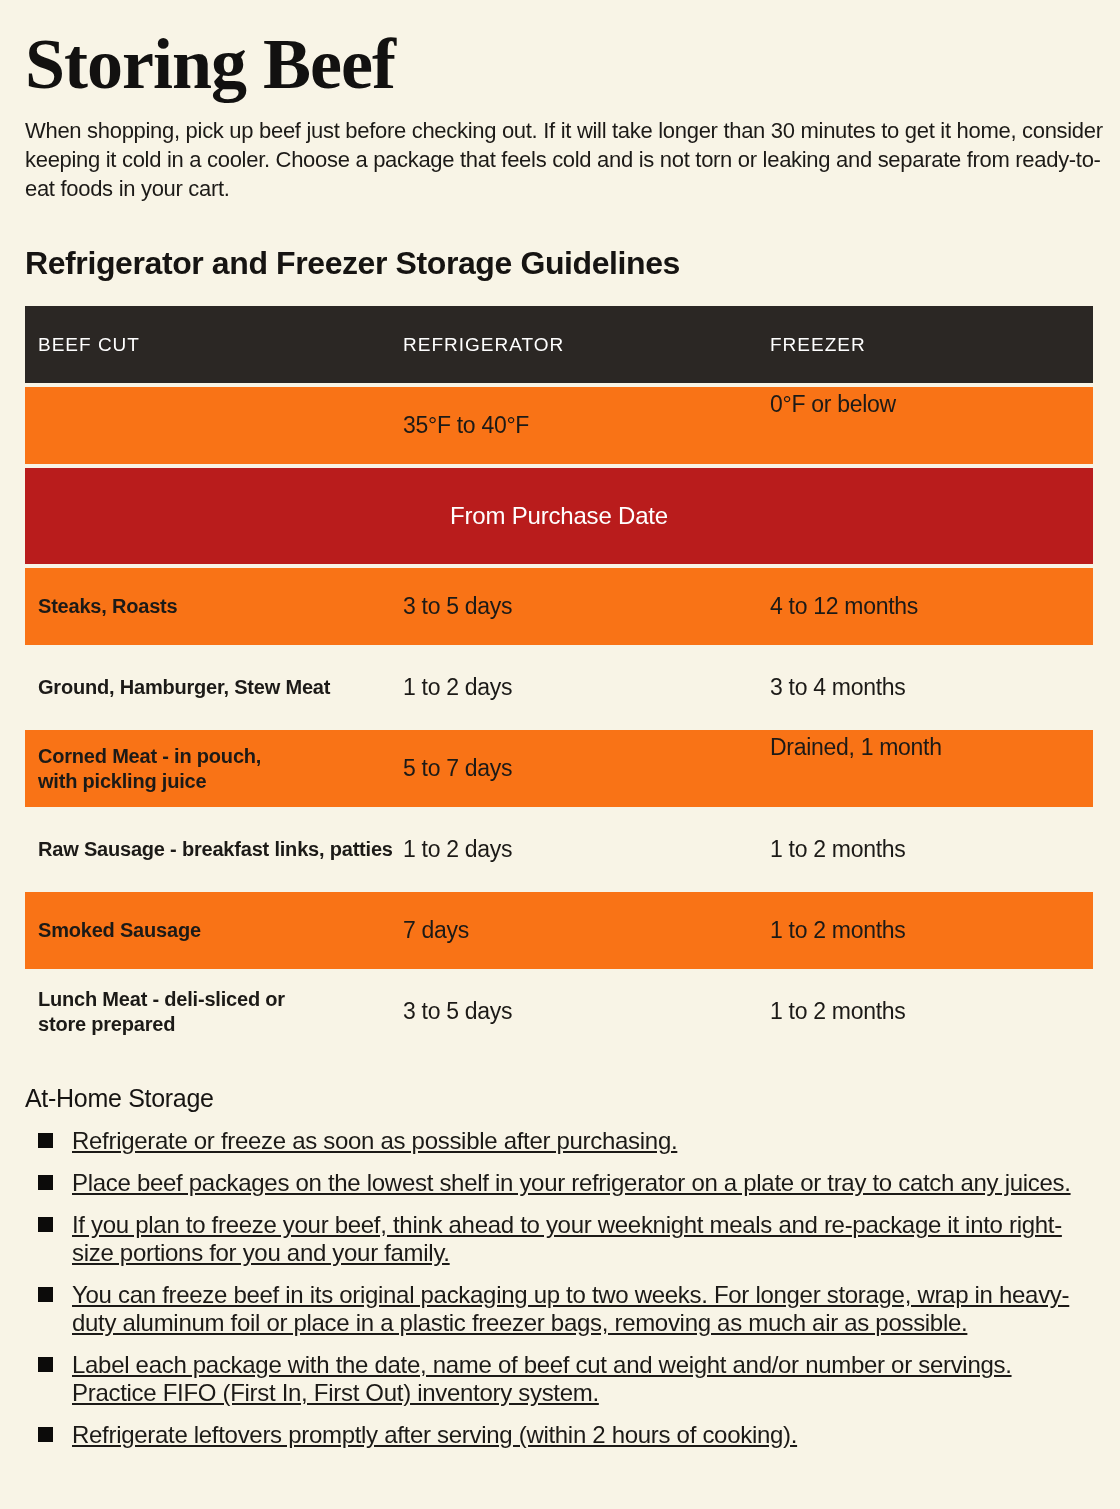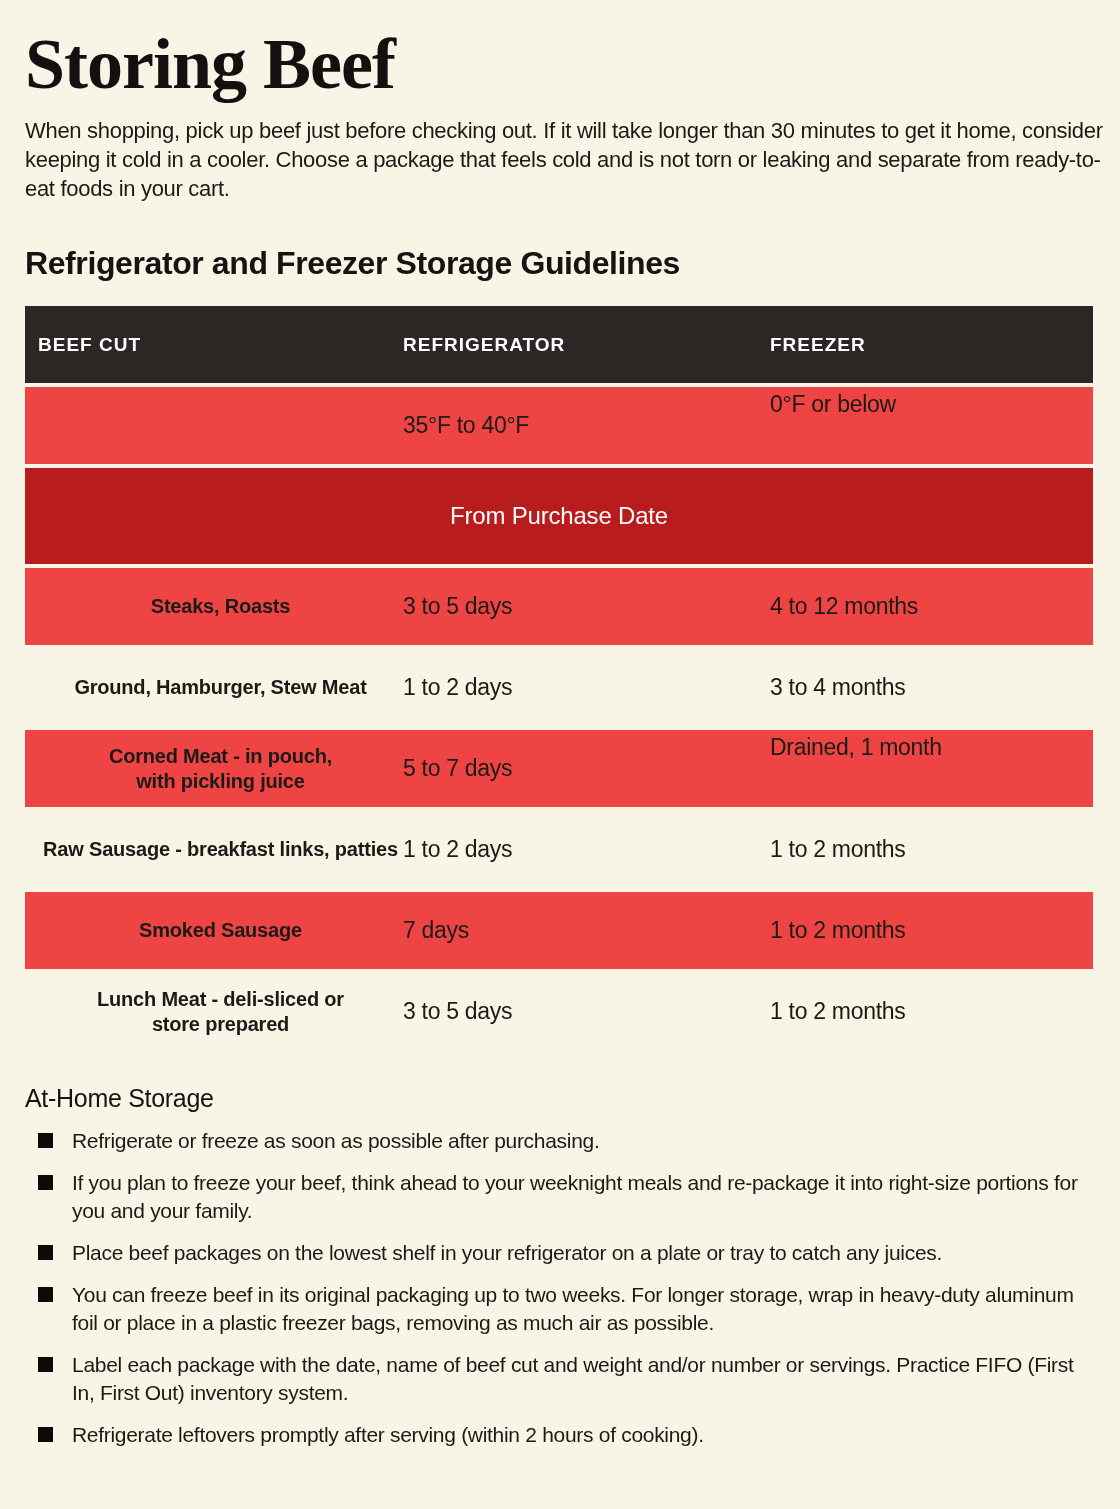--- a/index.html
+++ b/index.html
@@ -45,29 +45,29 @@
     table-layout: fixed;
   }
   col.c1 { width: 378px; }
   col.c2 { width: 367px; }
   col.c3 { width: 323px; }
 
   tr.head-row { background: #2b2724; height: 77px; }
   tr.head-row th {
     color: #ffffff;
     font-size: 19px;
-    font-weight: 700;
+    font-weight: 400;
     letter-spacing: 1px;
     text-align: left;
     vertical-align: middle;
   }
-  th.first, td.first { padding-left: 13px; text-align: center; }
+  th.first, td.first { padding-left: 13px; }
 
   tr.data-row { height: 77px; }
-  tr.shade { background: #ef4444; }
+  tr.shade { background: #f97316; }
 
   td.cut {
     font-size: 20px;
     font-weight: 700;
     letter-spacing: -0.2px;
     line-height: 25px;
     vertical-align: middle;
     white-space: pre-line;
   }
   td.val {
@@ -100,25 +100,26 @@
     align-items: flex-start;
     margin-bottom: 14px;
   }
   .sq {
     flex: 0 0 auto;
     width: 15px; height: 15px;
     background: #0c0b0a;
     margin: 6px 19px 0 13px;
   }
   .li-text {
-    font-size: 21px;
+    font-size: 24px;
     line-height: 28px;
     letter-spacing: -0.3px;
     width: 1018px;
     color: #1c1a17;
+    text-decoration: underline;
   }
 </style>
 </head>
 <body>
 
 <div class="page">
 
   <h1 class="title">Storing Beef</h1>
 
   <p class="intro">When shopping, pick up beef just before checking out. If it will take longer than 30 minutes to get it home, consider keeping it cold in a cooler. Choose a package that feels cold and is not torn or leaking and separate from ready-to-eat foods in your cart.</p>
@@ -185,28 +186,28 @@
 
   <h3 class="at-home-heading">At-Home Storage</h3>
 
   <ul class="at-home-list">
     <li>
       <span class="sq"></span>
       <span class="li-text">Refrigerate or freeze as soon as possible after purchasing.</span>
     </li>
     <li>
       <span class="sq"></span>
+      <span class="li-text">Place beef packages on the lowest shelf in your refrigerator on a plate or tray to catch any juices.</span>
+    </li>
+    <li>
+      <span class="sq"></span>
       <span class="li-text">If you plan to freeze your beef, think ahead to your weeknight meals and re-package it into right-size portions for you and your family.</span>
     </li>
     <li>
       <span class="sq"></span>
-      <span class="li-text">Place beef packages on the lowest shelf in your refrigerator on a plate or tray to catch any juices.</span>
-    </li>
-    <li>
-      <span class="sq"></span>
       <span class="li-text">You can freeze beef in its original packaging up to two weeks. For longer storage, wrap in heavy-duty aluminum foil or place in a plastic freezer bags, removing as much air as possible.</span>
     </li>
     <li>
       <span class="sq"></span>
       <span class="li-text">Label each package with the date, name of beef cut and weight and/or number or servings. Practice FIFO (First In, First Out) inventory system.</span>
     </li>
     <li>
       <span class="sq"></span>
       <span class="li-text">Refrigerate leftovers promptly after serving (within 2 hours of cooking).</span>
     </li>

